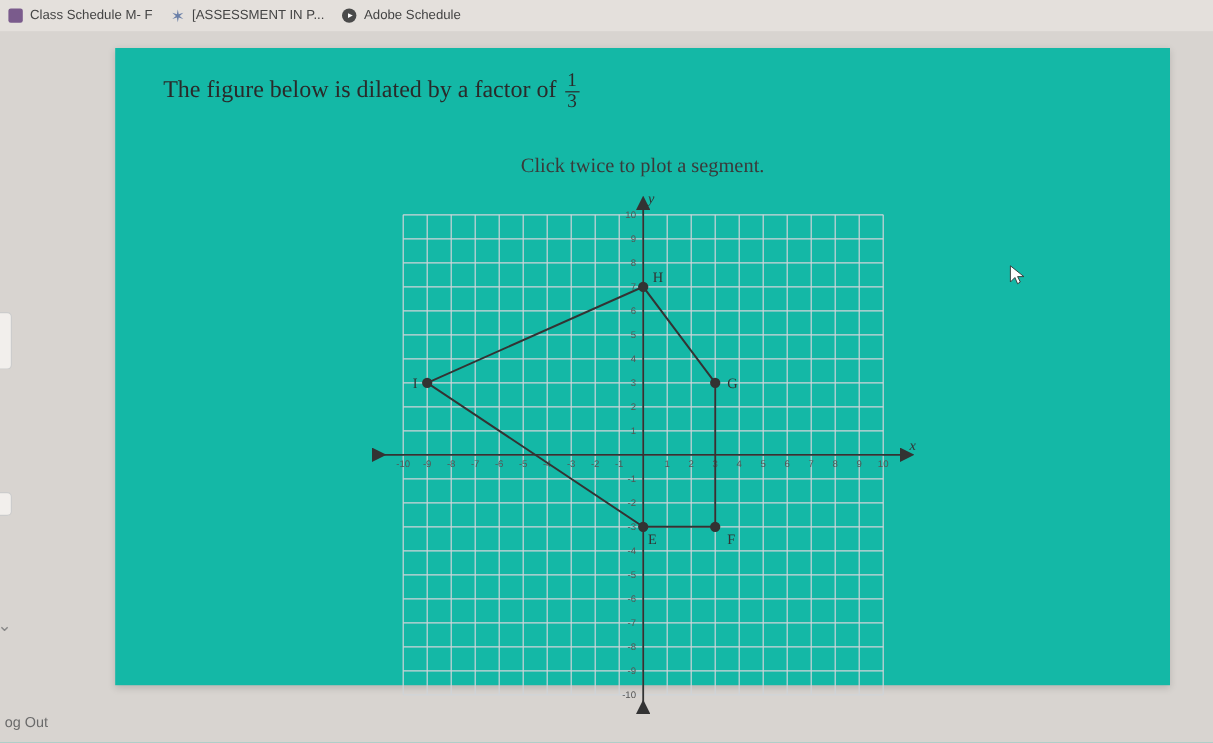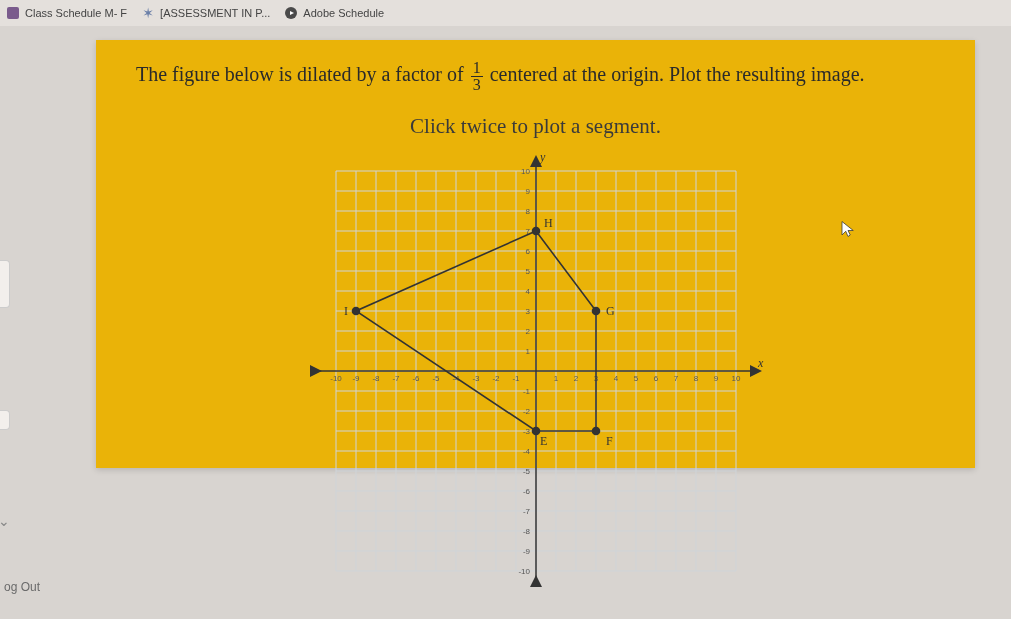--- a/index.html
+++ b/index.html
@@ -43,30 +43,30 @@
       left: 0; top: 410px;
       width: 10px; height: 20px;
       background: #f2efec;
       border-top-right-radius: 4px;
       border-bottom-right-radius: 4px;
       border: 1px solid #ccc;
       border-left: none;
     }
     .logout-stub {
       position: absolute;
-      left: 0; bottom: 21px;
+      left: 0; bottom: 6px;
       font-family: Arial, sans-serif;
       font-size: 12px;
       color: #6a6a6a;
       padding: 4px;
     }
     .content {
       margin: 14px 36px 0 96px;
-      background: #eab308;
-      height: 428px;
+      background: #14b8a6;
+      height: 531px;
       box-shadow: 0 2px 6px rgba(0,0,0,0.15);
       padding: 20px 40px;
       position: relative;
     }
     .question {
       font-size: 20px;
       color: #2a2a2a;
       text-align: left;
       line-height: 1.4;
     }
@@ -74,23 +74,23 @@
       display: inline-block;
       vertical-align: middle;
       text-align: center;
       font-size: 16px;
       line-height: 1;
       padding: 0 2px;
     }
     .frac .num { display: block; border-bottom: 1px solid #2a2a2a; padding: 0 2px; }
     .frac .den { display: block; padding: 0 2px; }
     .instructions {
-      margin-top: 18px;
+      margin-top: 32px;
       text-align: center;
-      font-size: 21px;
+      font-size: 17px;
       color: #3a3a3a;
       line-height: 1.5;
       font-family: Georgia, serif;
     }
     .graph-wrap {
       margin: 8px auto 0;
       width: 460px;
       height: 440px;
       position: relative;
     }
@@ -138,21 +138,21 @@
 </div>
 
 <div class="left-stub"></div>
 <div class="left-stub2"></div>
 <div class="left-chevron">⌄</div>
 <div class="logout-stub">og Out</div>
 
 <div class="content">
 
   <div class="question">
-    <span>The figure below is dilated by a factor of </span><span class="frac"><span class="num">1</span><span class="den">3</span></span><span> centered at the origin. Plot the resulting image.</span>
+    <span>The figure below is dilated by a factor of </span><span class="frac"><span class="num">1</span><span class="den">3</span></span>
   </div>
 
   <div class="instructions">
     <div>Click twice to plot a segment.</div>
   </div>
 
   <div class="graph-wrap">
     <svg class="graph-svg" viewBox="0 0 460 440">
       <defs>
         <marker id="arrow" markerWidth="8" markerHeight="8" refX="4" refY="4" orient="auto">

